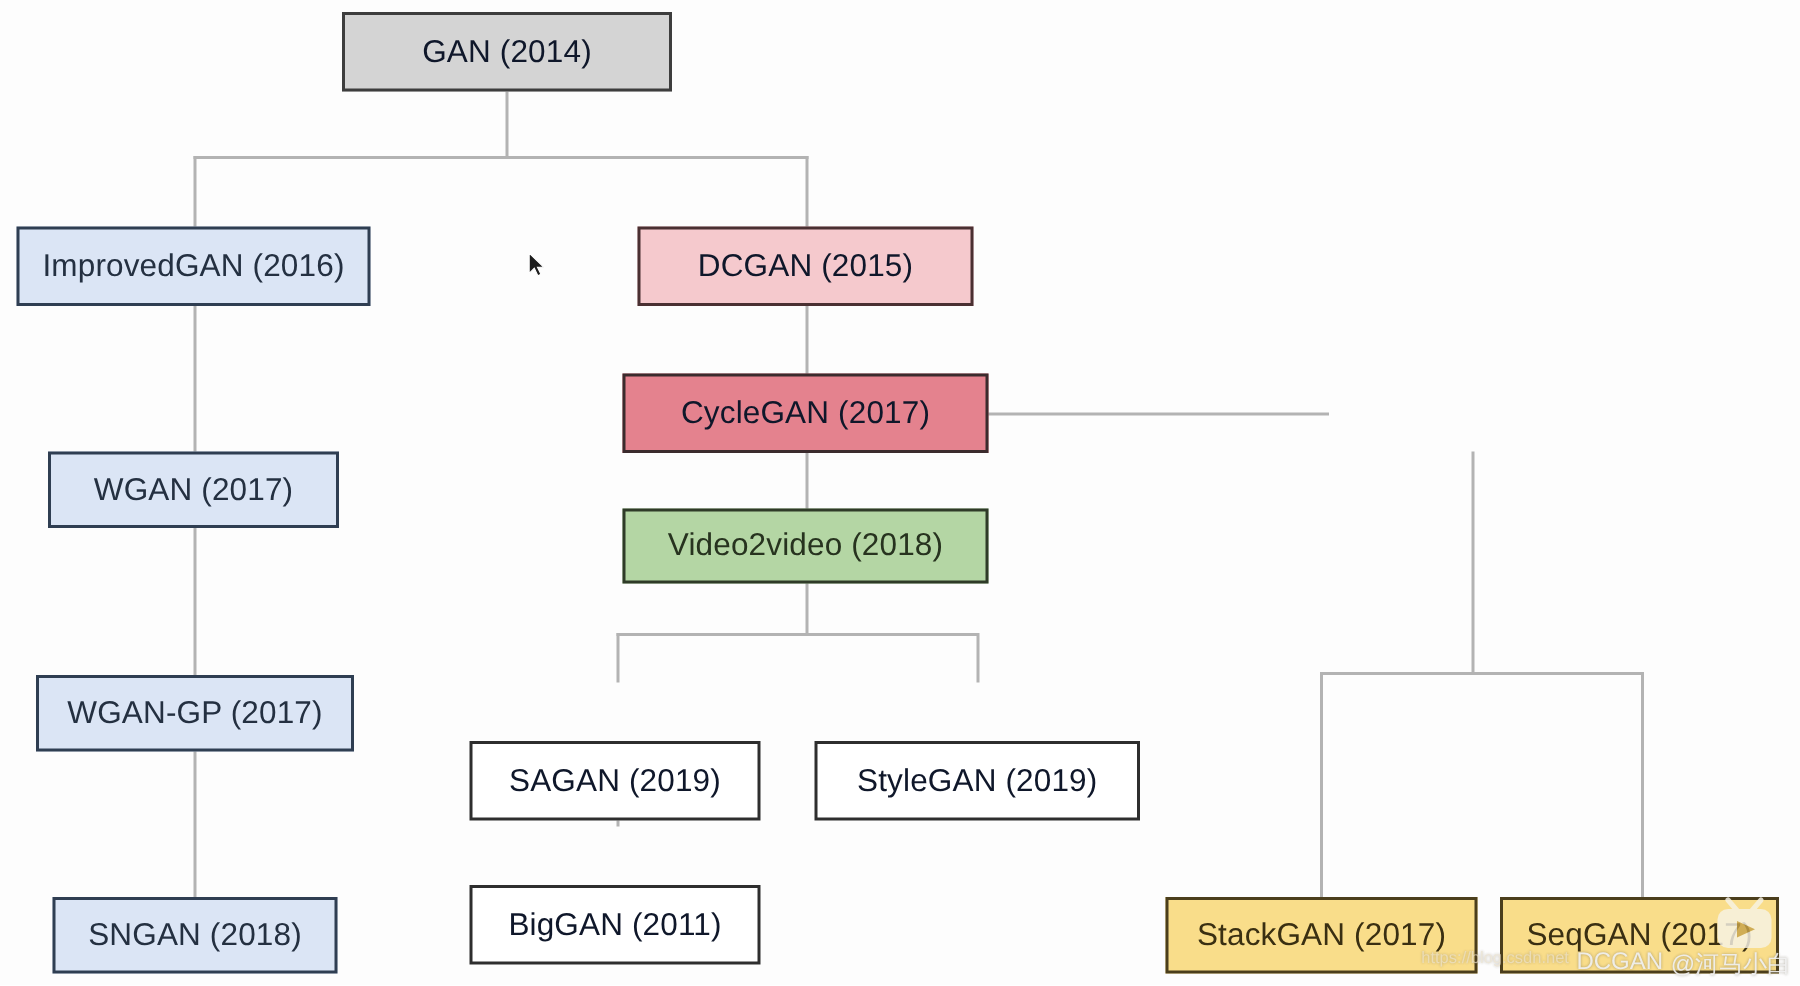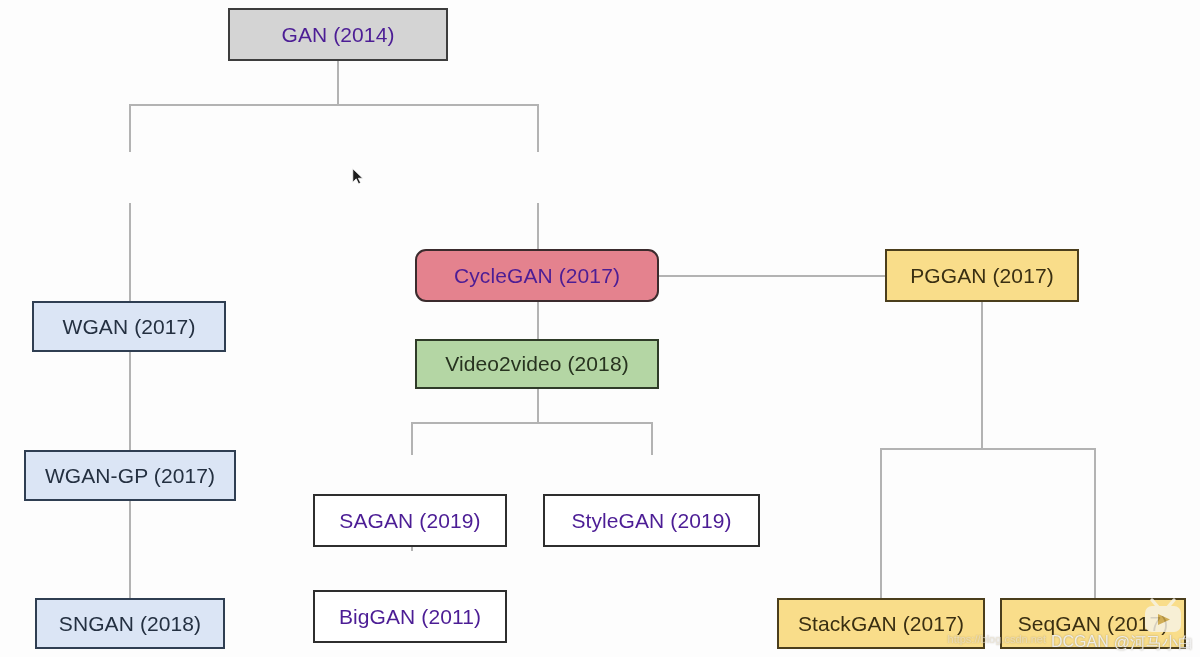--- a/index.html
+++ b/index.html
@@ -24,32 +24,32 @@
   .edge.v { width: 2px; }
   .edge.h { height: 2px; }
 
   .node {
     position: absolute;
     box-sizing: border-box;
     border: 2px solid #3a3a3a;
     display: flex;
     align-items: center;
     justify-content: center;
-    color: #4c1d95;
+    color: #0f172a;
     font-size: 21px;
     letter-spacing: 0.1px;
     white-space: nowrap;
     z-index: 3;
   }
   .node span { pointer-events: none; }
 
   .n-grey   { background: #d4d4d4; border-color: #3d3d3d; }
   .n-blue   { background: #dbe5f5; border-color: #2f3e52; color: #243041; }
   .n-pink   { background: #f5c9cd; border-color: #4a3032; }
-  .n-red    { background: #e4828e; border-color: #3b2b2d; border-radius: 11px; }
+  .n-red    { background: #e4828e; border-color: #3b2b2d; }
   .n-green  { background: #b4d6a4; border-color: #2f3b28; color: #27331f; }
   .n-yellow { background: #f9dd8a; border-color: #4b3e1c; color: #3a2f12; }
   .n-white  { background: #ffffff; border-color: #2e2e2e; margin-top: 40px; }
 
   #cursor {
     position: absolute;
     left: 352px;
     top: 168px;
     width: 12px;
     height: 18px;
@@ -111,25 +111,28 @@
   <div class="edge v" style="left:411px; top:506px; height:45px;"></div>
 
   <div class="edge v" style="left:981px; top:301px; height:148px;"></div>
   <div class="edge h" style="left:880px; top:448px; width:216px;"></div>
   <div class="edge v" style="left:880px; top:448px; height:151px;"></div>
   <div class="edge v" style="left:1094px; top:448px; height:151px;"></div>
 
   <div class="node n-grey" style="left:228px; top:8px;   width:220px; height:53px;">
       <span>GAN (2014)</span>
     </div>
+  <div class="node n-blue" style="left:11px;  top:151px; width:236px; height:53px;">
+      <span>ImprovedGAN (2016)</span>
+    </div>
+  <div class="node n-pink" style="left:425px; top:151px; width:224px; height:53px;">
+      <span>DCGAN (2015)</span>
+    </div>
   <div class="node n-red" style="left:415px; top:249px; width:244px; height:53px;">
       <span>CycleGAN (2017)</span>
-    </div>
-  <div class="node n-yellow" style="left:885px; top:249px; width:194px; height:53px;">
-      <span>PGGAN (2017)</span>
     </div>
   <div class="node n-green" style="left:415px; top:339px; width:244px; height:50px;">
       <span>Video2video (2018)</span>
     </div>
   <div class="node n-blue" style="left:32px;  top:301px; width:194px; height:51px;">
       <span>WGAN (2017)</span>
     </div>
   <div class="node n-blue" style="left:24px;  top:450px; width:212px; height:51px;">
       <span>WGAN-GP (2017)</span>
     </div>

